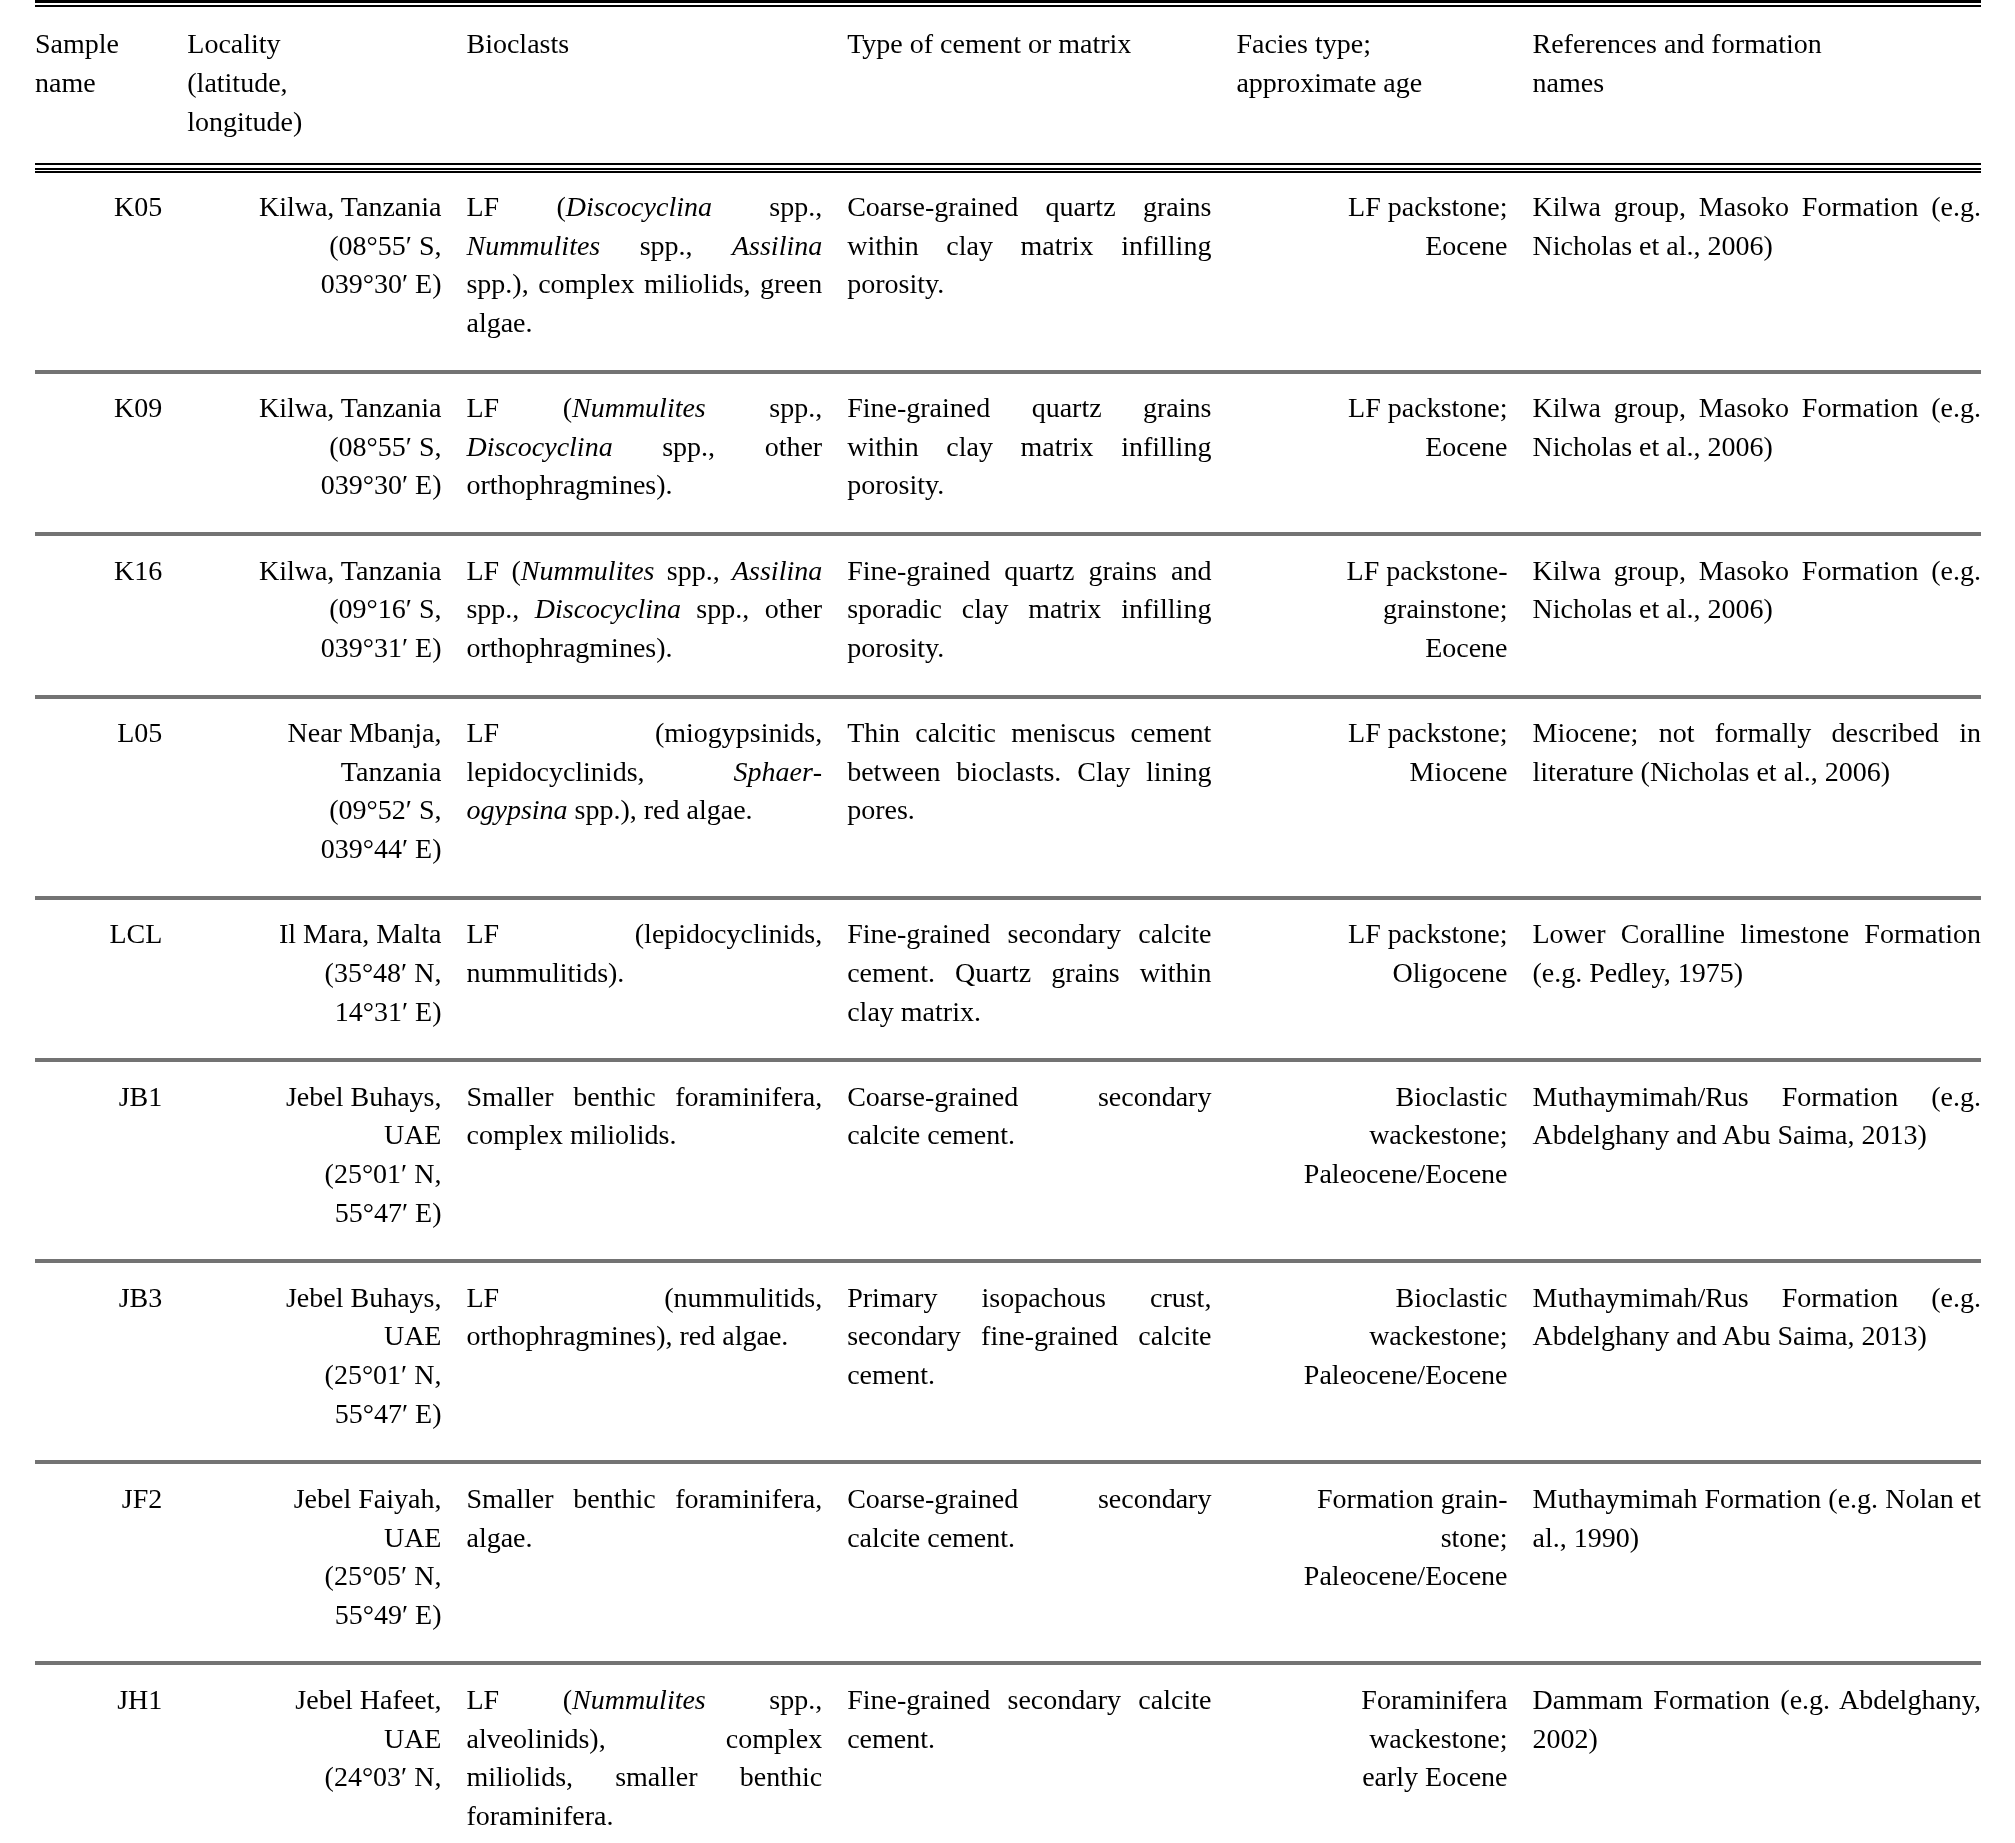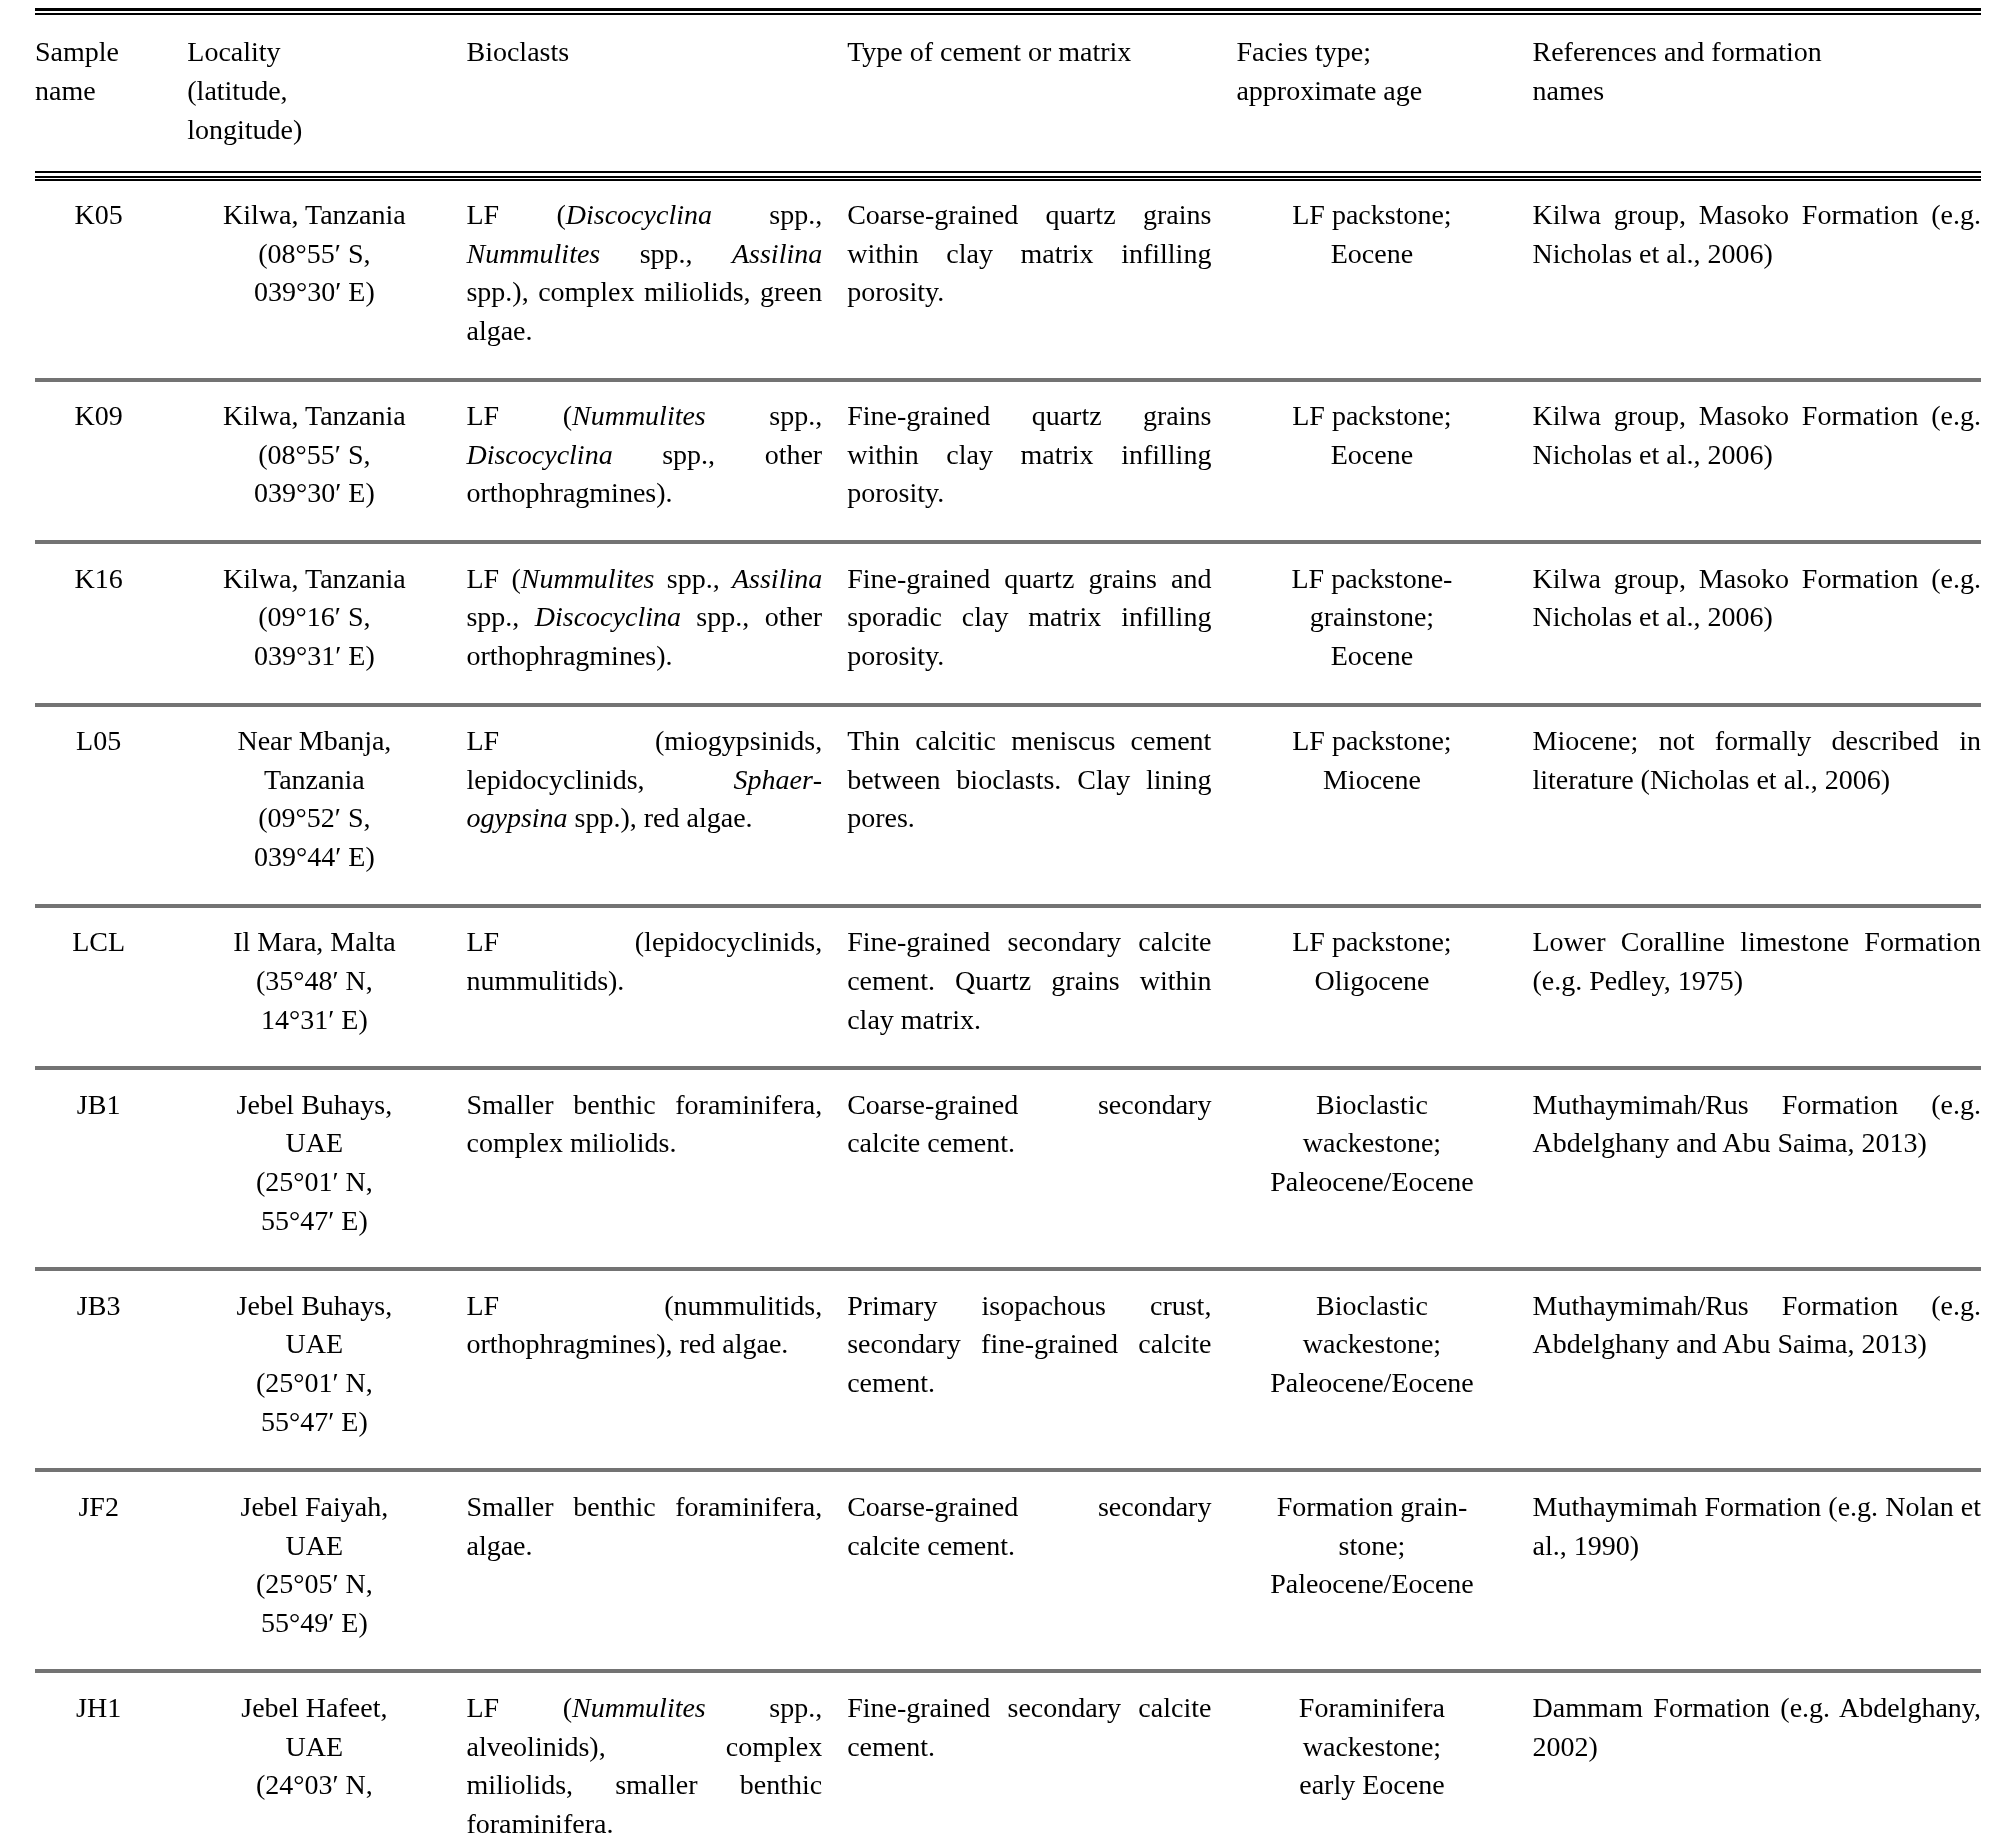--- a/index.html
+++ b/index.html
@@ -12,21 +12,21 @@
     width: 2016px;
     height: 1843px;
     font-family: "Liberation Serif", "DejaVu Serif", serif;
     color: #000000;
     -webkit-font-smoothing: antialiased;
   }
   .sheet {
     width: 2016px;
     height: 1339px;
     box-sizing: border-box;
-    padding: 8px 35px;
+    padding: 0 35px;
     position: relative;
   }
   table.datatable {
     width: 100%;
     border-collapse: collapse;
     table-layout: fixed;
     font-size: 28px;
     line-height: 1.38;
   }
   table.datatable col.c0 { width: 7.2%; }
@@ -51,21 +51,21 @@
     padding: 15.6px 25px 27px 0;
     border-top: 4px solid #737373;
     text-align: justify;
     text-justify: inter-word;
     hyphens: manual;
   }
   tbody tr.first-body td {
     border-top: 2.9px solid #000;
   }
   tbody td.nojust {
-    text-align: center;
+    text-align: right;
   }
   tbody td:last-child {
     padding-right: 0;
   }
   .rule-bottom-wrap {
     position: relative;
     width: 100%;
     height: 11.7px;
   }
   .rule-bottom {

